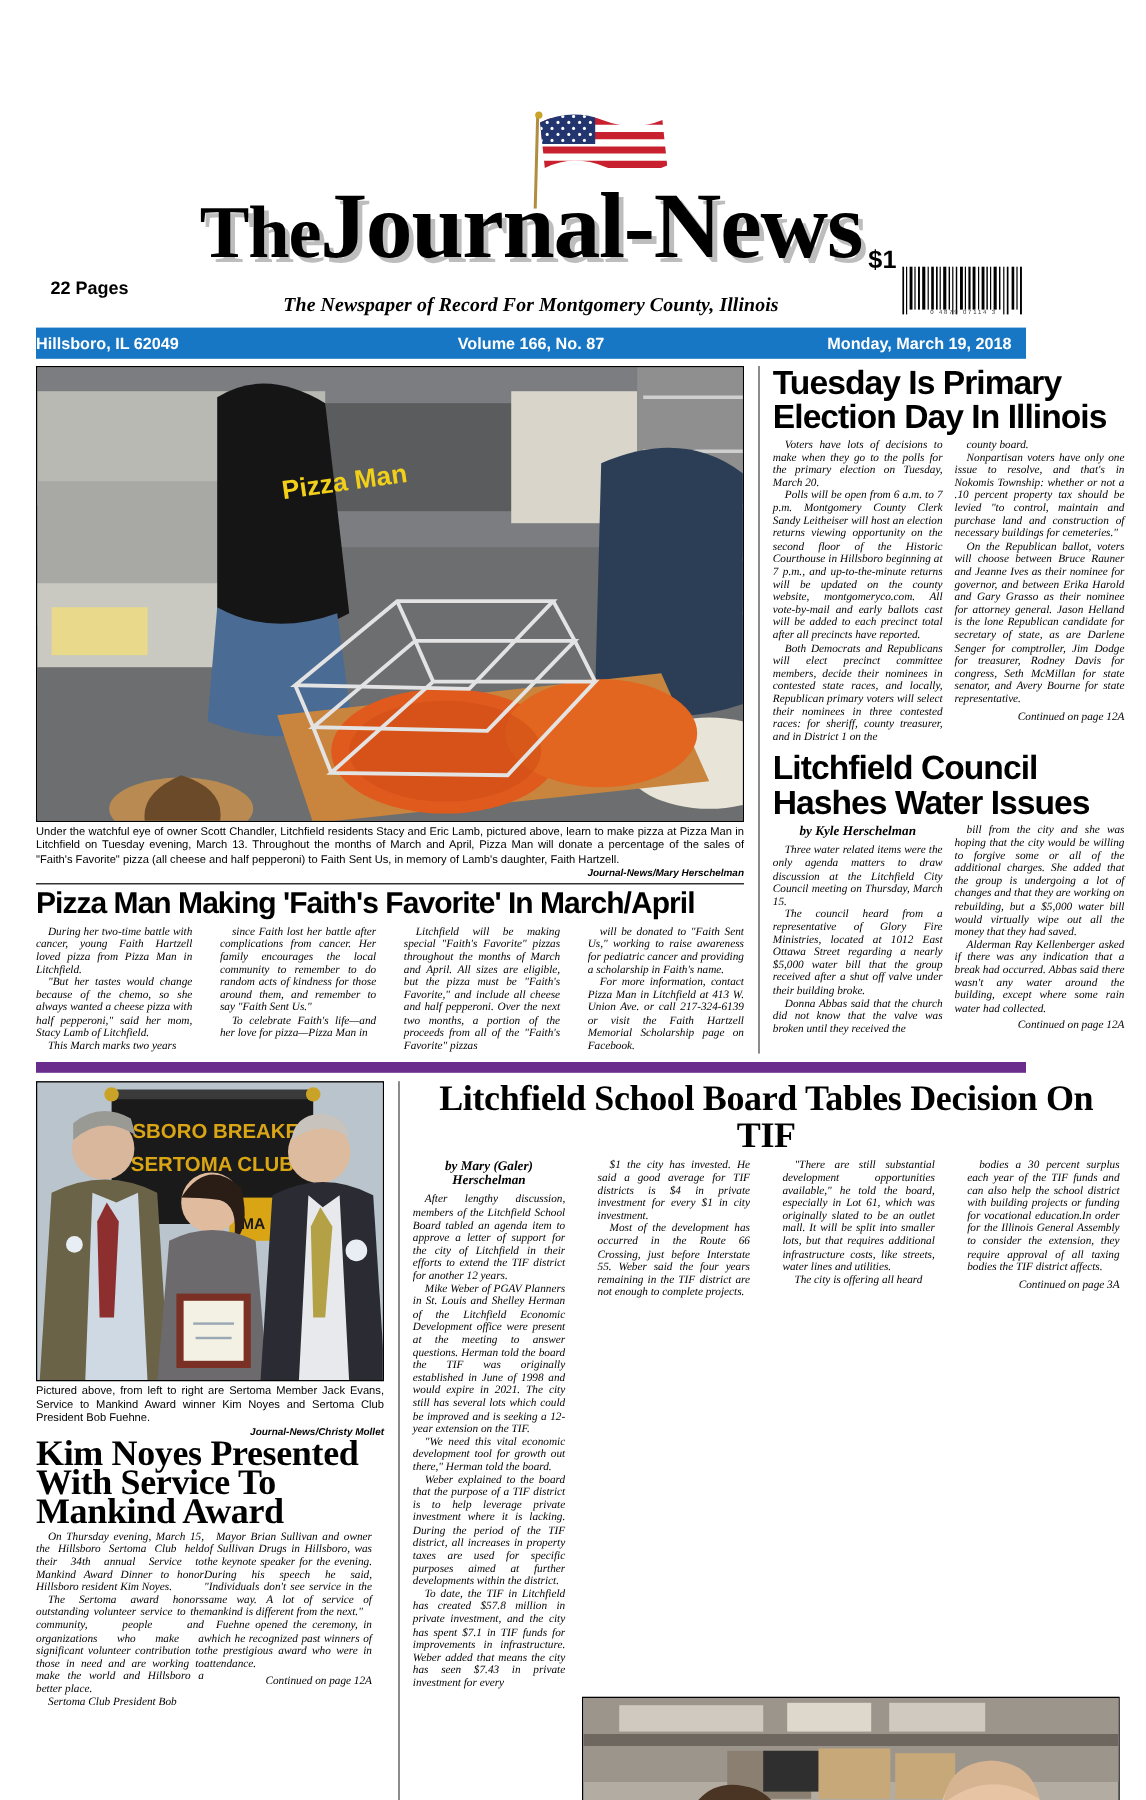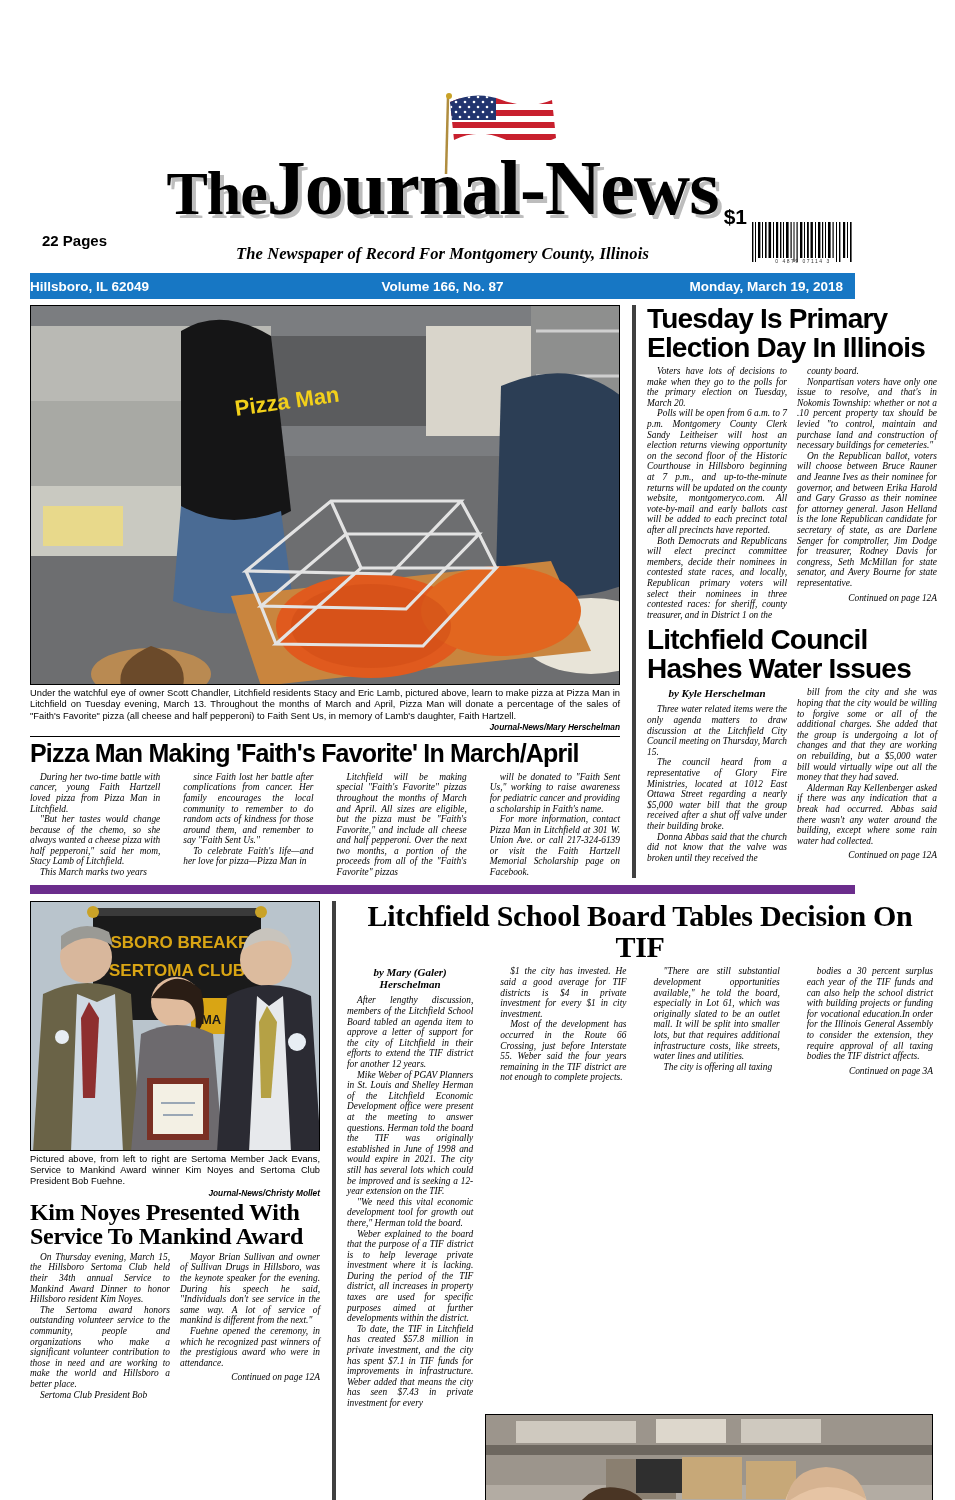--- a/index.html
+++ b/index.html
@@ -83,32 +83,32 @@
 
   .cols4 { display:flex; gap:23px; margin-top:5px; }
   .cols4 > div { width:140px; }
 
   .cols2-right { display:flex; gap:10px; margin-top:4px; }
   .cols2-right > div { width:147px; }
 
   .hl-primary { font-size:28px; }
   .hl-council { font-size:28px; margin-top:6px; }
 
-  .vdiv { border-left:4px solid #404040; }
+  .vdiv { border-left:1px solid #404040; }
 
   
   .purple-bar { height:9px; background:#6b2d8c; margin:7px 0 0 0; }
 
   
   .mid-sec { display:flex; gap:12px; margin-top:7px; }
   .mid-left { width:290px; }
   .mid-right { width:601px; }
   .photo-sertoma { width:290px; height:250px; border:1px solid #000; }
-  .noyes-headline { font-size:24px; line-height:24px; margin-top:2px; }
-  .cols2-left { display:flex; gap:10px; margin-top:4px; }
+  .noyes-headline { font-size:30px; line-height:24px; margin-top:2px; }
+  .cols2-left { display:flex; margin-top:4px; }
   .cols2-left > div { width:140px; }
 
   .sb-headline { font-size:30px; text-align:center; }
   .cols4b { display:flex; gap:27px; margin-top:4px; }
   .cols4b > div { width:143px; }
   .photo-school { width:448px; height:240px; border:1px solid #000; margin-top:5px; }
 </style>
 </head>
 <body>
 
@@ -286,21 +286,21 @@
         </div>
         <div class="body-col">
           <p>since Faith lost her battle after complications from cancer. Her family encourages the local community to remember to do random acts of kindness for those around them, and remember to say "Faith Sent Us."</p>
           <p>To celebrate Faith's life—and her love for pizza—Pizza Man in</p>
         </div>
         <div class="body-col">
           <p>Litchfield will be making special "Faith's Favorite" pizzas throughout the months of March and April. All sizes are eligible, but the pizza must be "Faith's Favorite," and include all cheese and half pepperoni. Over the next two months, a portion of the proceeds from all of the "Faith's Favorite" pizzas</p>
         </div>
         <div class="body-col">
           <p>will be donated to "Faith Sent Us," working to raise awareness for pediatric cancer and providing a scholarship in Faith's name.</p>
-          <p>For more information, contact Pizza Man in Litchfield at 301 W. Union Ave. or call 217-324-6139 or visit the Faith Hartzell Memorial Scholarship page on Facebook.</p>
+          <p>For more information, contact Pizza Man in Litchfield at 413 W. Union Ave. or call 217-324-6139 or visit the Faith Hartzell Memorial Scholarship page on Facebook.</p>
         </div>
       </div>
     </div>
 
     <div class="top-right vdiv" style="padding-left:11px;">
 
       <div class="hl hl-primary">Tuesday Is Primary Election Day In Illinois</div>
 
       <div class="cols2-right">
         <div class="body-col">
@@ -411,21 +411,21 @@
             <p>Weber explained to the board that the purpose of a TIF district is to help leverage private investment where it is lacking. During the period of the TIF district, all increases in property taxes are used for specific purposes aimed at further developments within the district.</p>
             <p>To date, the TIF in Litchfield has created $57.8 million in private investment, and the city has spent $7.1 in TIF funds for improvements in infrastructure. Weber added that means the city has seen $7.43 in private investment for every</p>
           </div>
         </div>
         <div class="body-col">
           <p>$1 the city has invested. He said a good average for TIF districts is $4 in private investment for every $1 in city investment.</p>
           <p>Most of the development has occurred in the Route 66 Crossing, just before Interstate 55. Weber said the four years remaining in the TIF district are not enough to complete projects.</p>
         </div>
         <div class="body-col">
           <p>"There are still substantial development opportunities available," he told the board, especially in Lot 61, which was originally slated to be an outlet mall. It will be split into smaller lots, but that requires additional infrastructure costs, like streets, water lines and utilities.</p>
-          <p>The city is offering all taxing</p>
+          <p>The city is offering all heard</p>
         </div>
         <div class="body-col">
           <p>bodies a 30 percent surplus each year of the TIF funds and can also help the school district with building projects or funding for vocational education.In order for the Illinois General Assembly to consider the extension, they require approval of all taxing bodies the TIF district affects.</p>
           <div class="cont">Continued on page 3A</div>
         </div>
       </div>
 
       <div style="display:flex; justify-content:flex-end;">
         <div style="width:448px;">
           <div class="photo photo-school">

